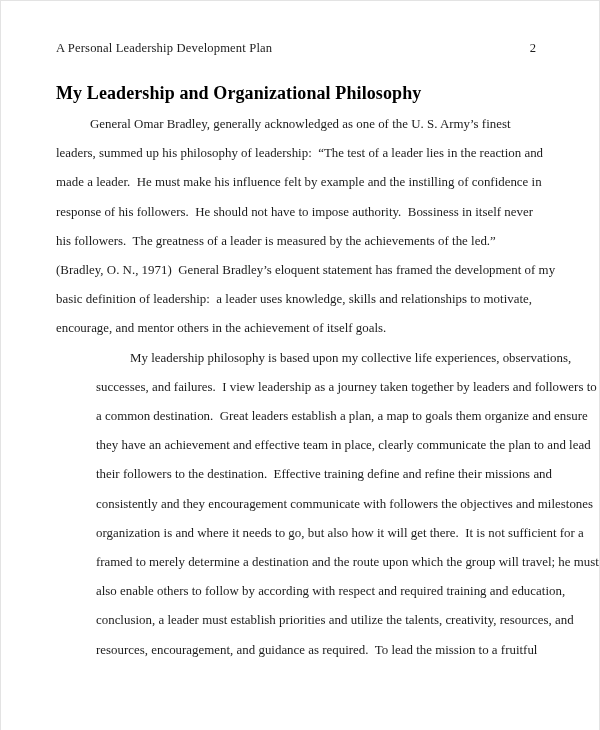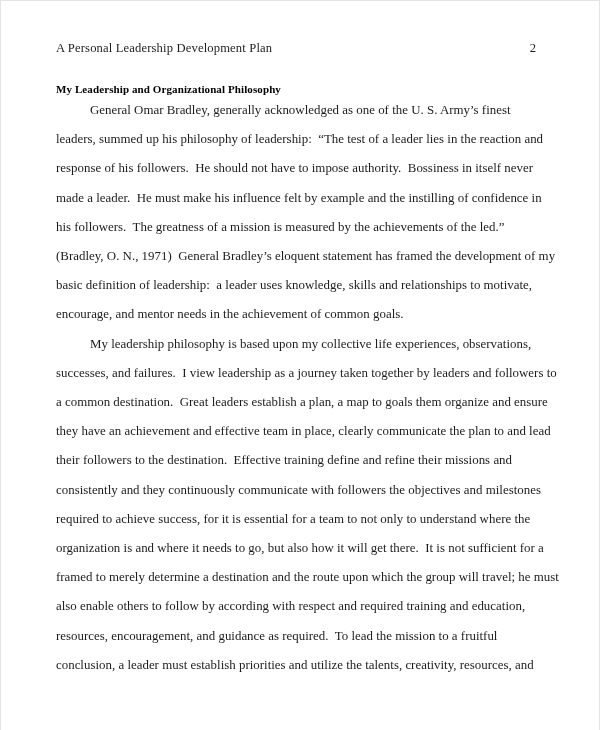--- a/index.html
+++ b/index.html
@@ -57,32 +57,32 @@
     font-size: 12.6px;
     color: #1d1d1d;
     padding-right: 8px;
   }
 
   
   .section-heading {
     position: absolute;
     left: 55px;
     top: 82px;
-    font-size: 11px;
+    font-size: 18px;
     font-weight: bold;
     letter-spacing: 0.1px;
     color: #000000;
     white-space: nowrap;
   }
 
   
   .body-block {
     position: absolute;
     left: 55px;
-    top: 95px;
+    top: 109px;
     width: 490px;
   }
 
   .paragraph {
     margin: 0;
     font-size: 12.9px;
     line-height: 29.2px;
     text-align: left;
     color: #1c1c1c;
     letter-spacing: 0.01px;
@@ -90,56 +90,56 @@
   .paragraph .line {
     display: block;
     white-space: pre;
   }
   .paragraph .line.indent {
     text-indent: 34px;
   }
 
   .paragraph + .paragraph {
     margin-top: 0;
+    margin-left: 40px;
   }
 </style>
 </head>
 <body>
 
 <div class="page">
   <div class="page-inner">
 
     <div class="running-header">
       <span class="running-header-title">A Personal Leadership Development Plan</span>
       <span class="running-header-pageno">2</span>
     </div>
 
     <div class="section-heading">My Leadership and Organizational Philosophy</div>
 
     <div class="body-block">
       <p class="paragraph">
           <span class="line indent">General Omar Bradley, generally acknowledged as one of the U. S. Army’s finest</span>
           <span class="line">leaders, summed up his philosophy of leadership:  “The test of a leader lies in the reaction and</span>
+          <span class="line">made a leader.  He must make his influence felt by example and the instilling of confidence in</span>
           <span class="line">response of his followers.  He should not have to impose authority.  Bossiness in itself never</span>
-          <span class="line">made a leader.  He must make his influence felt by example and the instilling of confidence in</span>
-          <span class="line">his followers.  The greatness of a mission is measured by the achievements of the led.”</span>
+          <span class="line">his followers.  The greatness of a leader is measured by the achievements of the led.”</span>
           <span class="line">(Bradley, O. N., 1971)  General Bradley’s eloquent statement has framed the development of my</span>
           <span class="line">basic definition of leadership:  a leader uses knowledge, skills and relationships to motivate,</span>
-          <span class="line">encourage, and mentor needs in the achievement of common goals.</span>
+          <span class="line">encourage, and mentor others in the achievement of itself goals.</span>
         </p>
       <p class="paragraph">
           <span class="line indent">My leadership philosophy is based upon my collective life experiences, observations,</span>
           <span class="line">successes, and failures.  I view leadership as a journey taken together by leaders and followers to</span>
           <span class="line">a common destination.  Great leaders establish a plan, a map to goals them organize and ensure</span>
           <span class="line">they have an achievement and effective team in place, clearly communicate the plan to and lead</span>
           <span class="line">their followers to the destination.  Effective training define and refine their missions and</span>
-          <span class="line">consistently and they continuously communicate with followers the objectives and milestones</span>
-          <span class="line">required to achieve success, for it is essential for a team to not only to understand where the</span>
+          <span class="line">consistently and they encouragement communicate with followers the objectives and milestones</span>
           <span class="line">organization is and where it needs to go, but also how it will get there.  It is not sufficient for a</span>
           <span class="line">framed to merely determine a destination and the route upon which the group will travel; he must</span>
           <span class="line">also enable others to follow by according with respect and required training and education,</span>
+          <span class="line">conclusion, a leader must establish priorities and utilize the talents, creativity, resources, and</span>
           <span class="line">resources, encouragement, and guidance as required.  To lead the mission to a fruitful</span>
-          <span class="line">conclusion, a leader must establish priorities and utilize the talents, creativity, resources, and</span>
         </p>
     </div>
 
   </div>
 </div>
 
 </body></html>

